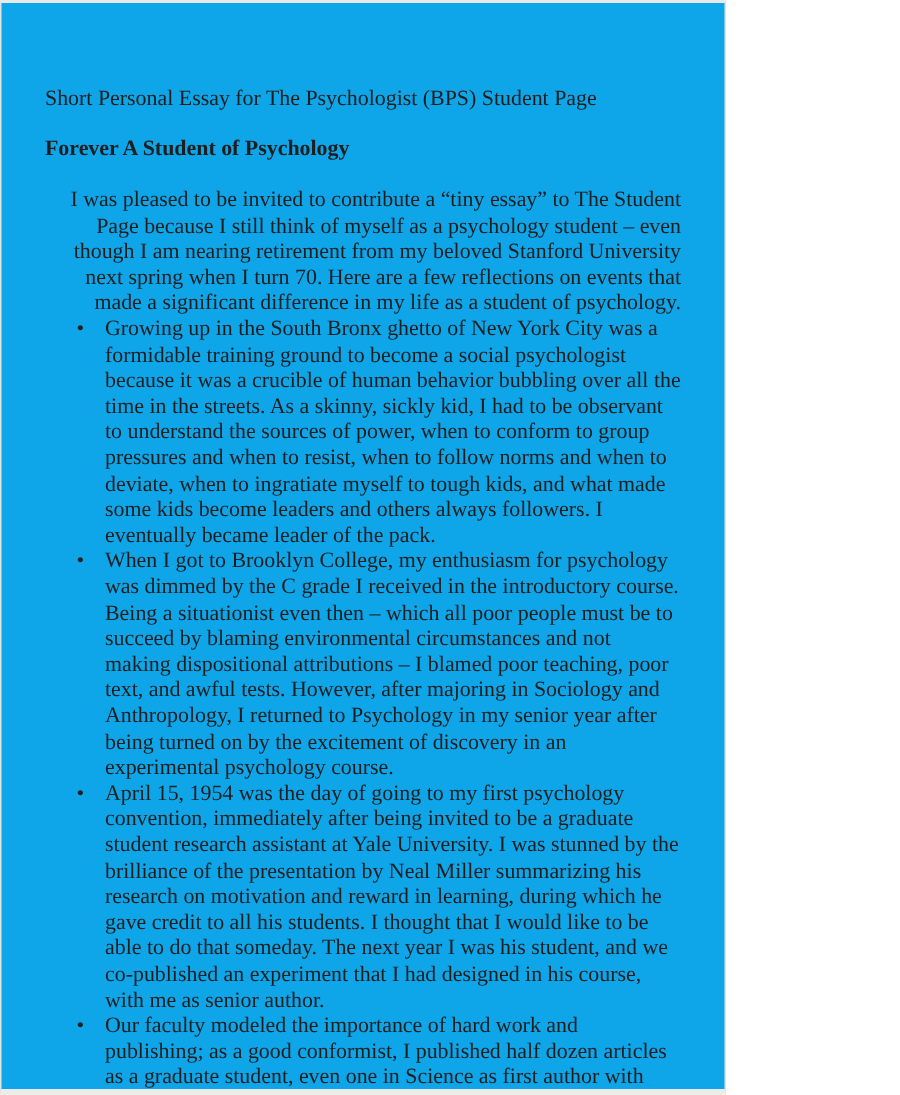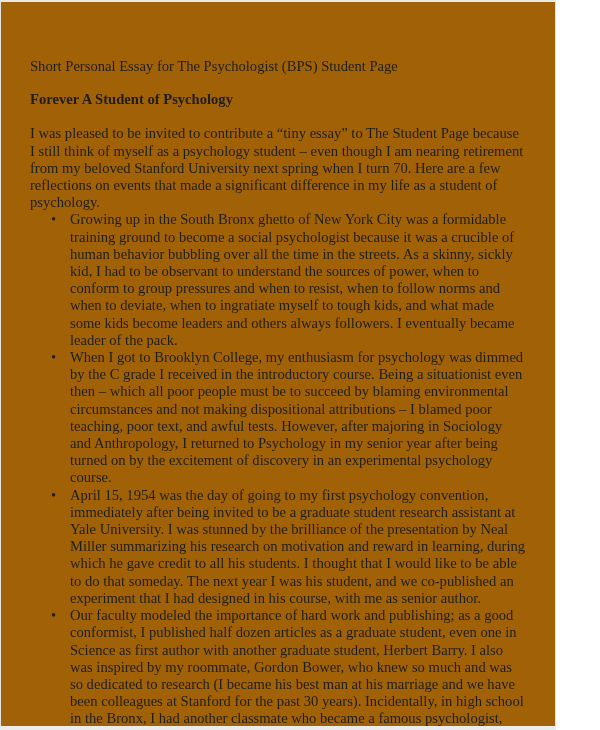--- a/index.html
+++ b/index.html
@@ -2,24 +2,24 @@
 <html><head>
 <meta charset="utf-8">
 <style>
   html, body {
     margin: 0;
     padding: 0;
     background: #ffffff;
   }
   .page {
     position: relative;
-    width: 556px;
+    width: 484px;
     height: 730px;
     box-sizing: border-box;
-    background: #a16207;
+    background: #0ea5e9;
     border-top: 2px solid #e9e9e9;
     border-left: 1px solid #e3e3e3;
     border-right: 1px solid #e3e3e3;
     border-bottom: 4px solid #ececec;
     font-family: "Liberation Serif", "DejaVu Serif", serif;
     font-size: 14.6px;
     line-height: 17.2px;
     color: #1e1e1e;
     overflow: hidden;
   }
@@ -31,21 +31,21 @@
     font-size: 14.6px;
     font-weight: normal;
   }
   .doc-subtitle {
     margin: 16px 0 0 0;
     font-size: 14.6px;
     font-weight: bold;
   }
   .intro {
     margin: 17px 0 0 0;
-    text-align: left;
+    text-align: right;
   }
   ul.bullets {
     margin: 0;
     padding: 0 0 0 40px;
     list-style: none;
   }
   ul.bullets li {
     position: relative;
     margin: 0;
     padding: 0;

